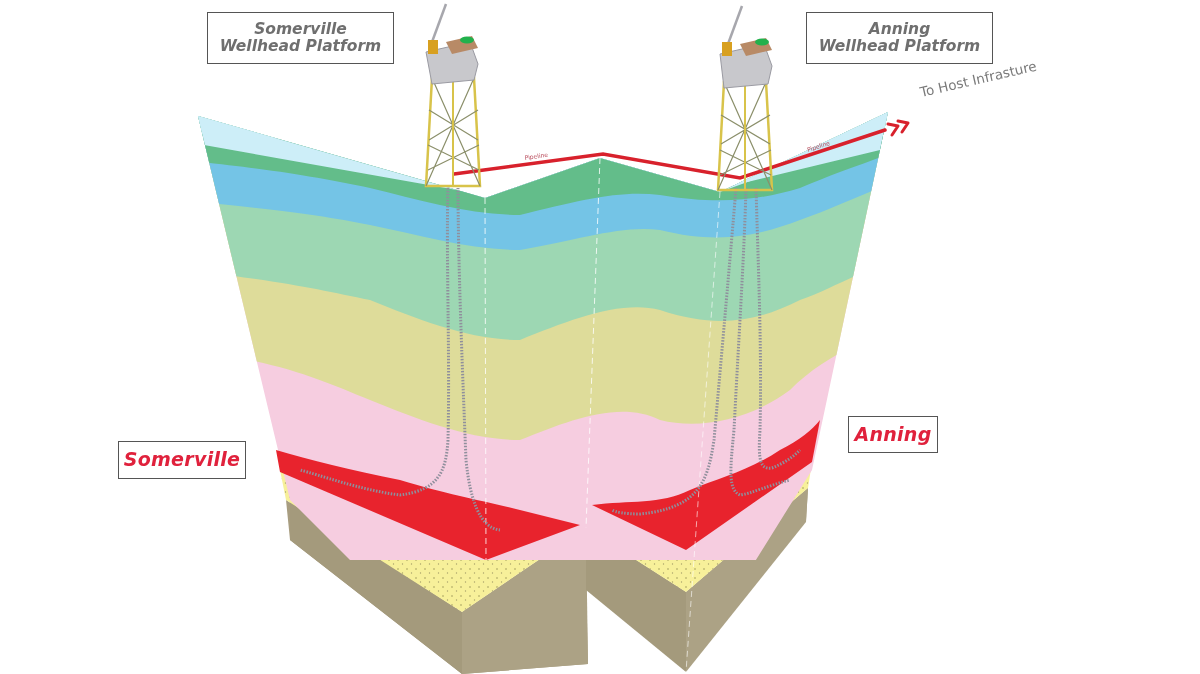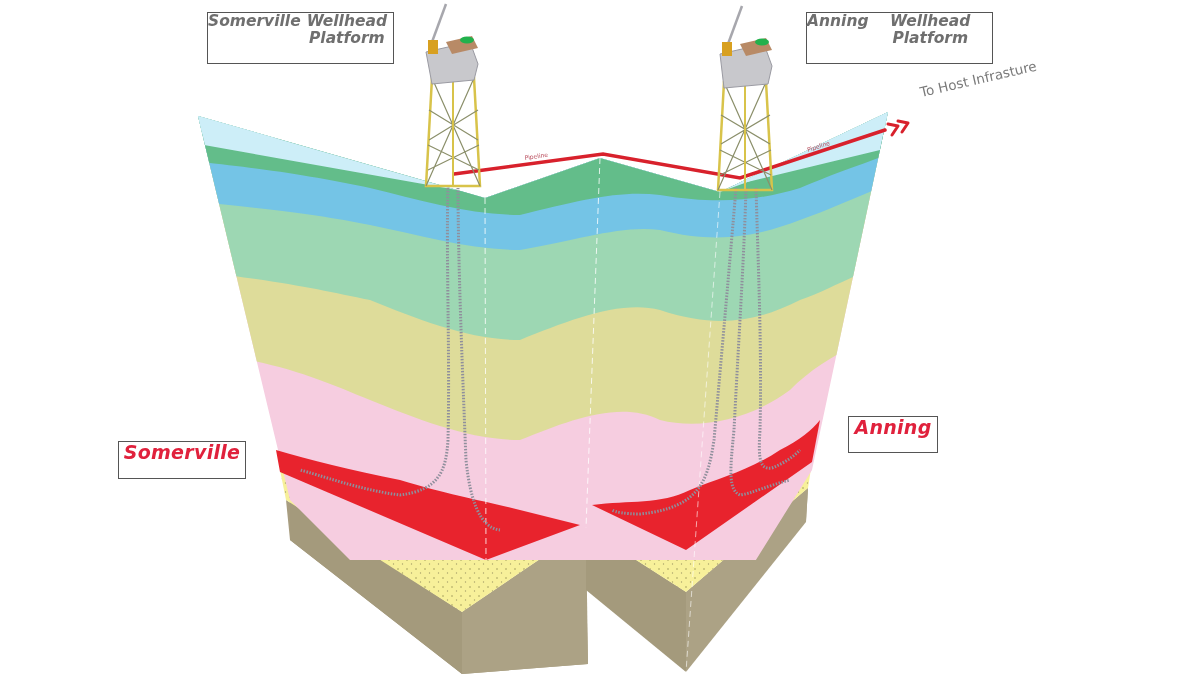--- a/index.html
+++ b/index.html
@@ -1,22 +1,22 @@
 <!DOCTYPE html>
 <html><head>
 <meta charset="utf-8">
 <style>
   html, body { margin: 0; padding: 0; background: #ffffff; }
   body { width: 1200px; height: 674px; position: relative; overflow: hidden; font-family: "DejaVu Sans", sans-serif; }
   #diagram { position: absolute; left: 0; top: 0; width: 1200px; height: 674px; }
   .label-box {
     position: absolute; background: #ffffff; border: 1.5px solid #555555;
     box-sizing: border-box; text-align: center; font-style: italic;
-    font-family: "DejaVu Sans", sans-serif; display: flex; flex-direction: row;
-    justify-content: center; line-height: 1.12;
+    font-family: "DejaVu Sans", sans-serif; display: flex; flex-direction: column;
+    justify-content: center; align-items: center; line-height: 1.12;
   }
   .platform-label { color: #6f6f6f; font-size: 15.5px; font-weight: bold; }
   .field-label { color: #e0213c; font-size: 19px; font-weight: bold; letter-spacing: 0.3px; }
   #host-label {
     position: absolute; left: 922px; top: 84px; color: #7a7a7a; font-size: 13.5px;
     transform: rotate(-13deg); transform-origin: left bottom; white-space: nowrap;
     font-family: "DejaVu Sans", sans-serif;
   }
   .pipe-tag { font-size: 6px; fill: #b84a5a; font-family: "DejaVu Sans", sans-serif; }
 </style>

